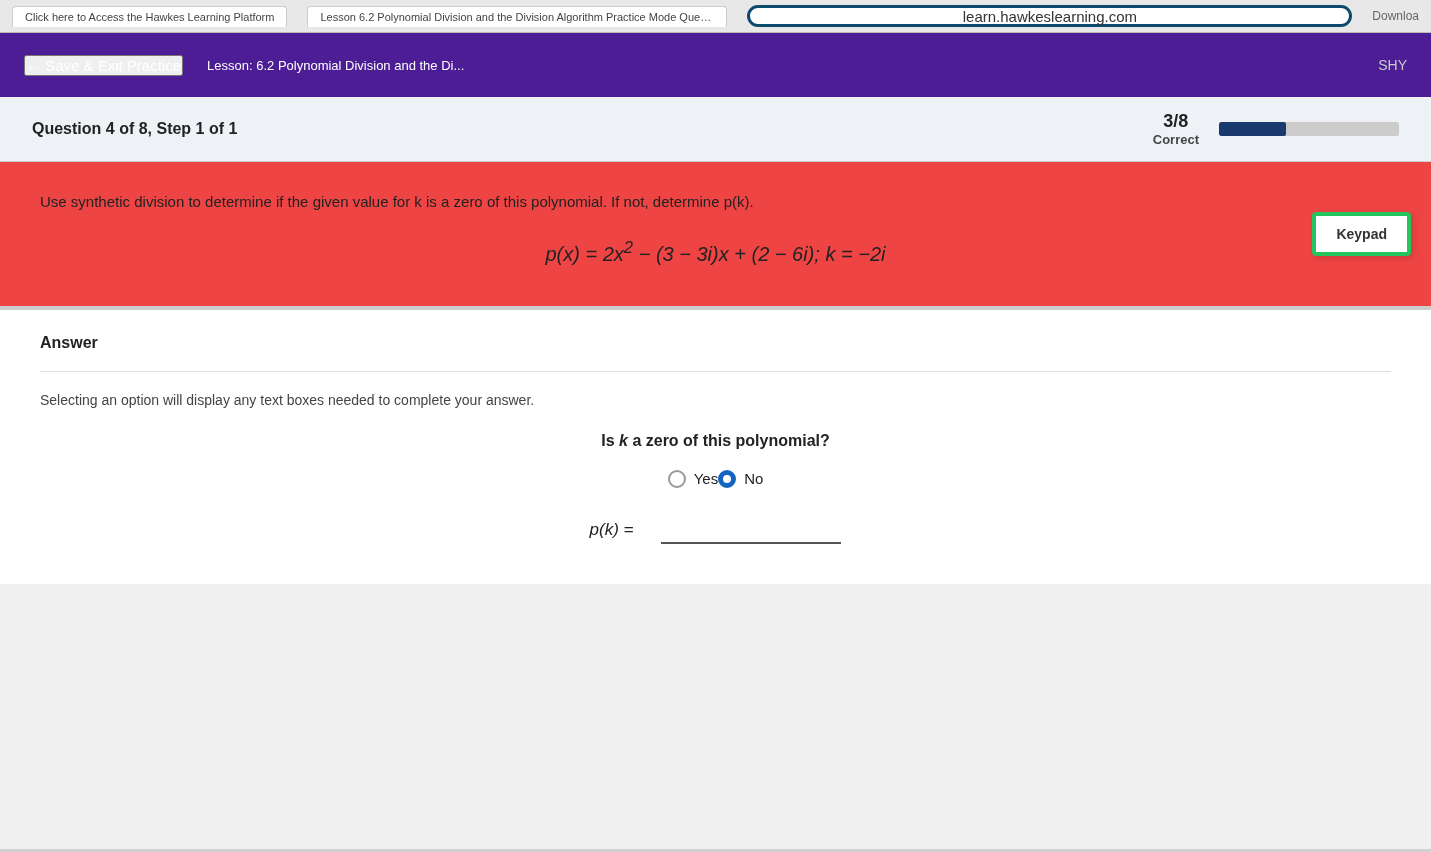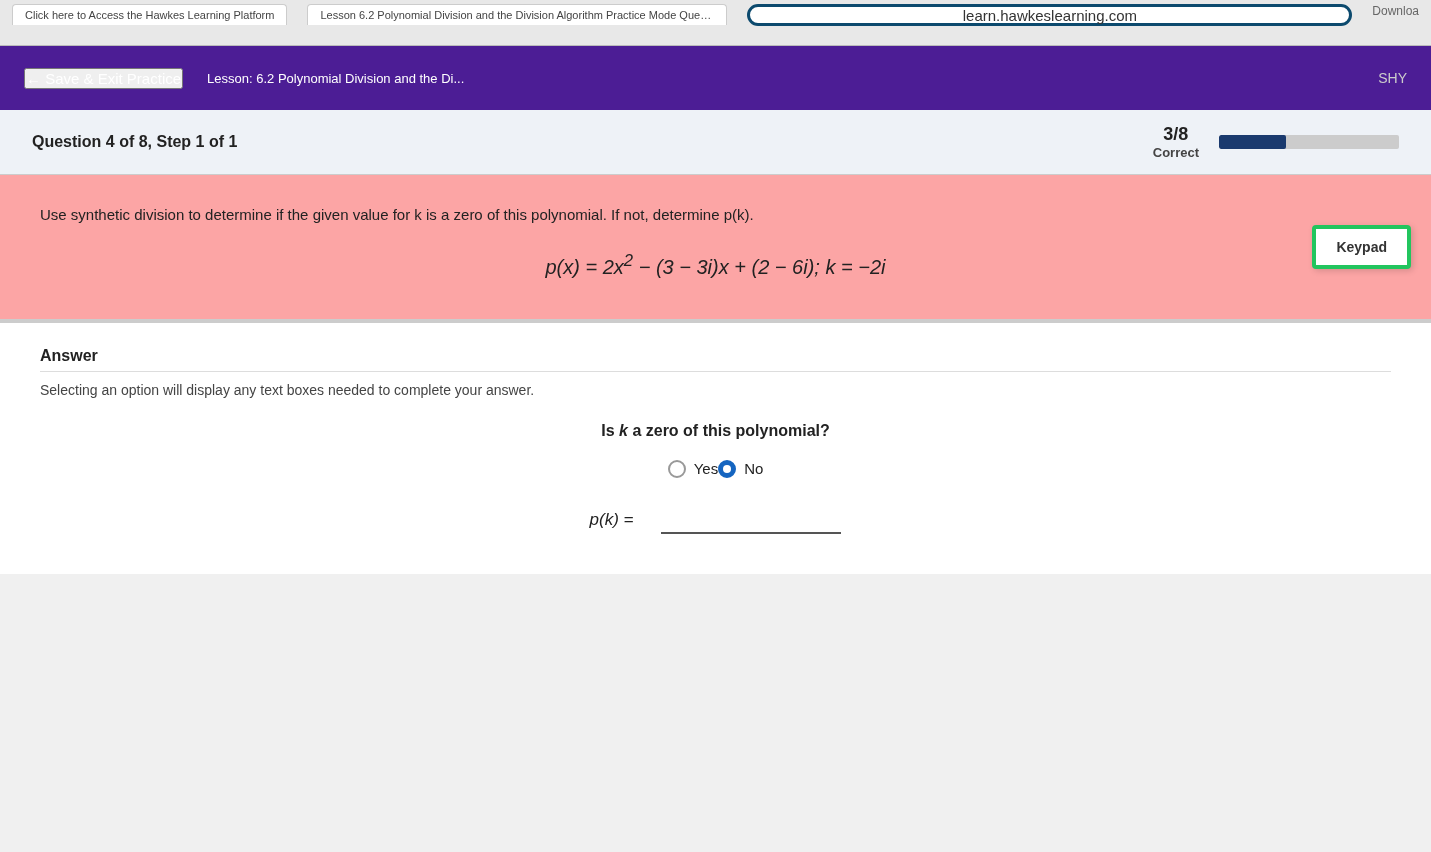--- a/index.html
+++ b/index.html
@@ -7,24 +7,24 @@
       font-family: Arial, sans-serif;
       background: #d0d0d0;
       min-height: 852px;
       width: 1431px;
       overflow-x: hidden;
     }
 
     
     .browser-bar {
       background: #e8e8e8;
-      height: 46px;
-      display: flex;
-      align-items: flex-start;
-      padding: 4px 12px;
+      height: 28px;
+      display: flex;
+      align-items: center;
+      padding: 16px 12px;
       border-bottom: 1px solid #bbb;
       font-size: 12px;
       color: #444;
       gap: 20px;
     }
     .browser-tab {
       background: #fff;
       border: 1px solid #ccc;
       border-bottom: none;
       border-radius: 4px 4px 0 0;
@@ -123,21 +123,21 @@
       overflow: hidden;
     }
     .progress-bar-fill {
       height: 100%;
       background: #1a3a6e;
       border-radius: 2px;
     }
 
     
     .question-body {
-      background: #fca5a5;
+      background: #ef4444;
       margin: 0;
       padding: 28px 40px 28px 40px;
       border-bottom: 2px solid #ccc;
       position: relative;
     }
     .question-text {
       font-size: 15px;
       color: #222;
       line-height: 1.6;
       margin-bottom: 24px;
@@ -168,23 +168,23 @@
     
     .answer-section {
       background: #fff;
       margin: 0;
       padding: 24px 40px 40px 40px;
     }
     .answer-label {
       font-size: 16px;
       font-weight: 700;
       color: #222;
-      margin-bottom: 10px;
+      margin-bottom: 20px;
       border-bottom: 1px solid #ddd;
-      padding-bottom: 6px;
+      padding-bottom: 19px;
     }
     .answer-instruction {
       font-size: 14px;
       color: #444;
       margin-bottom: 24px;
     }
     .question-prompt {
       text-align: center;
       font-size: 16px;
       font-weight: 700;

